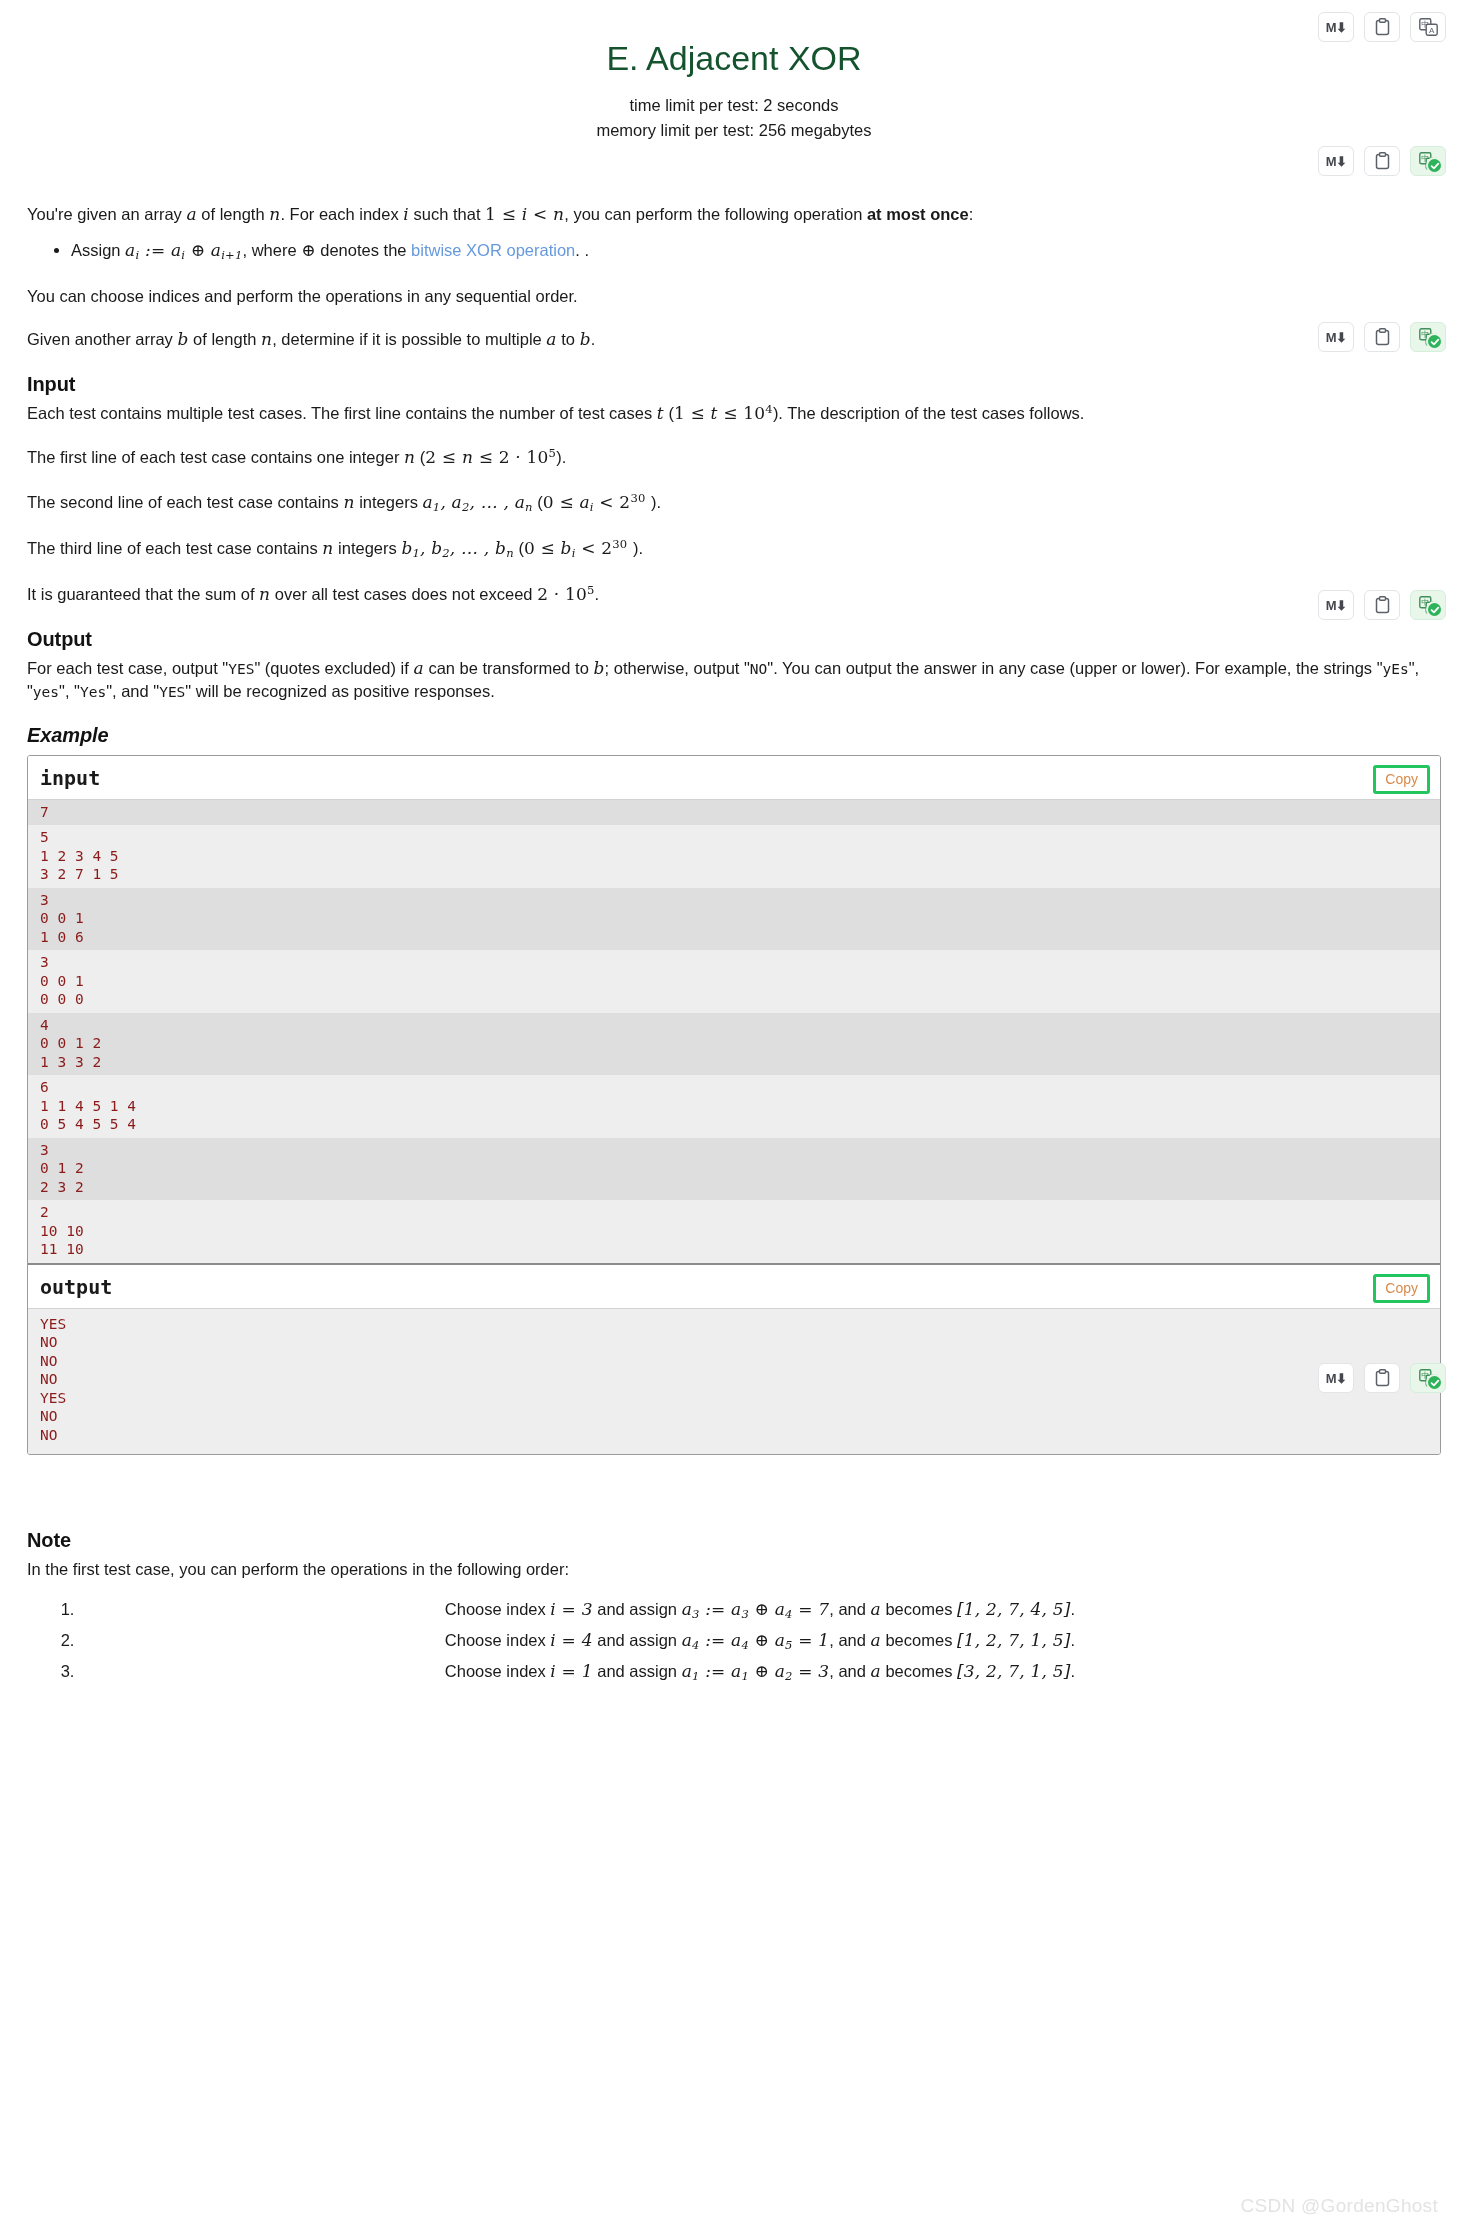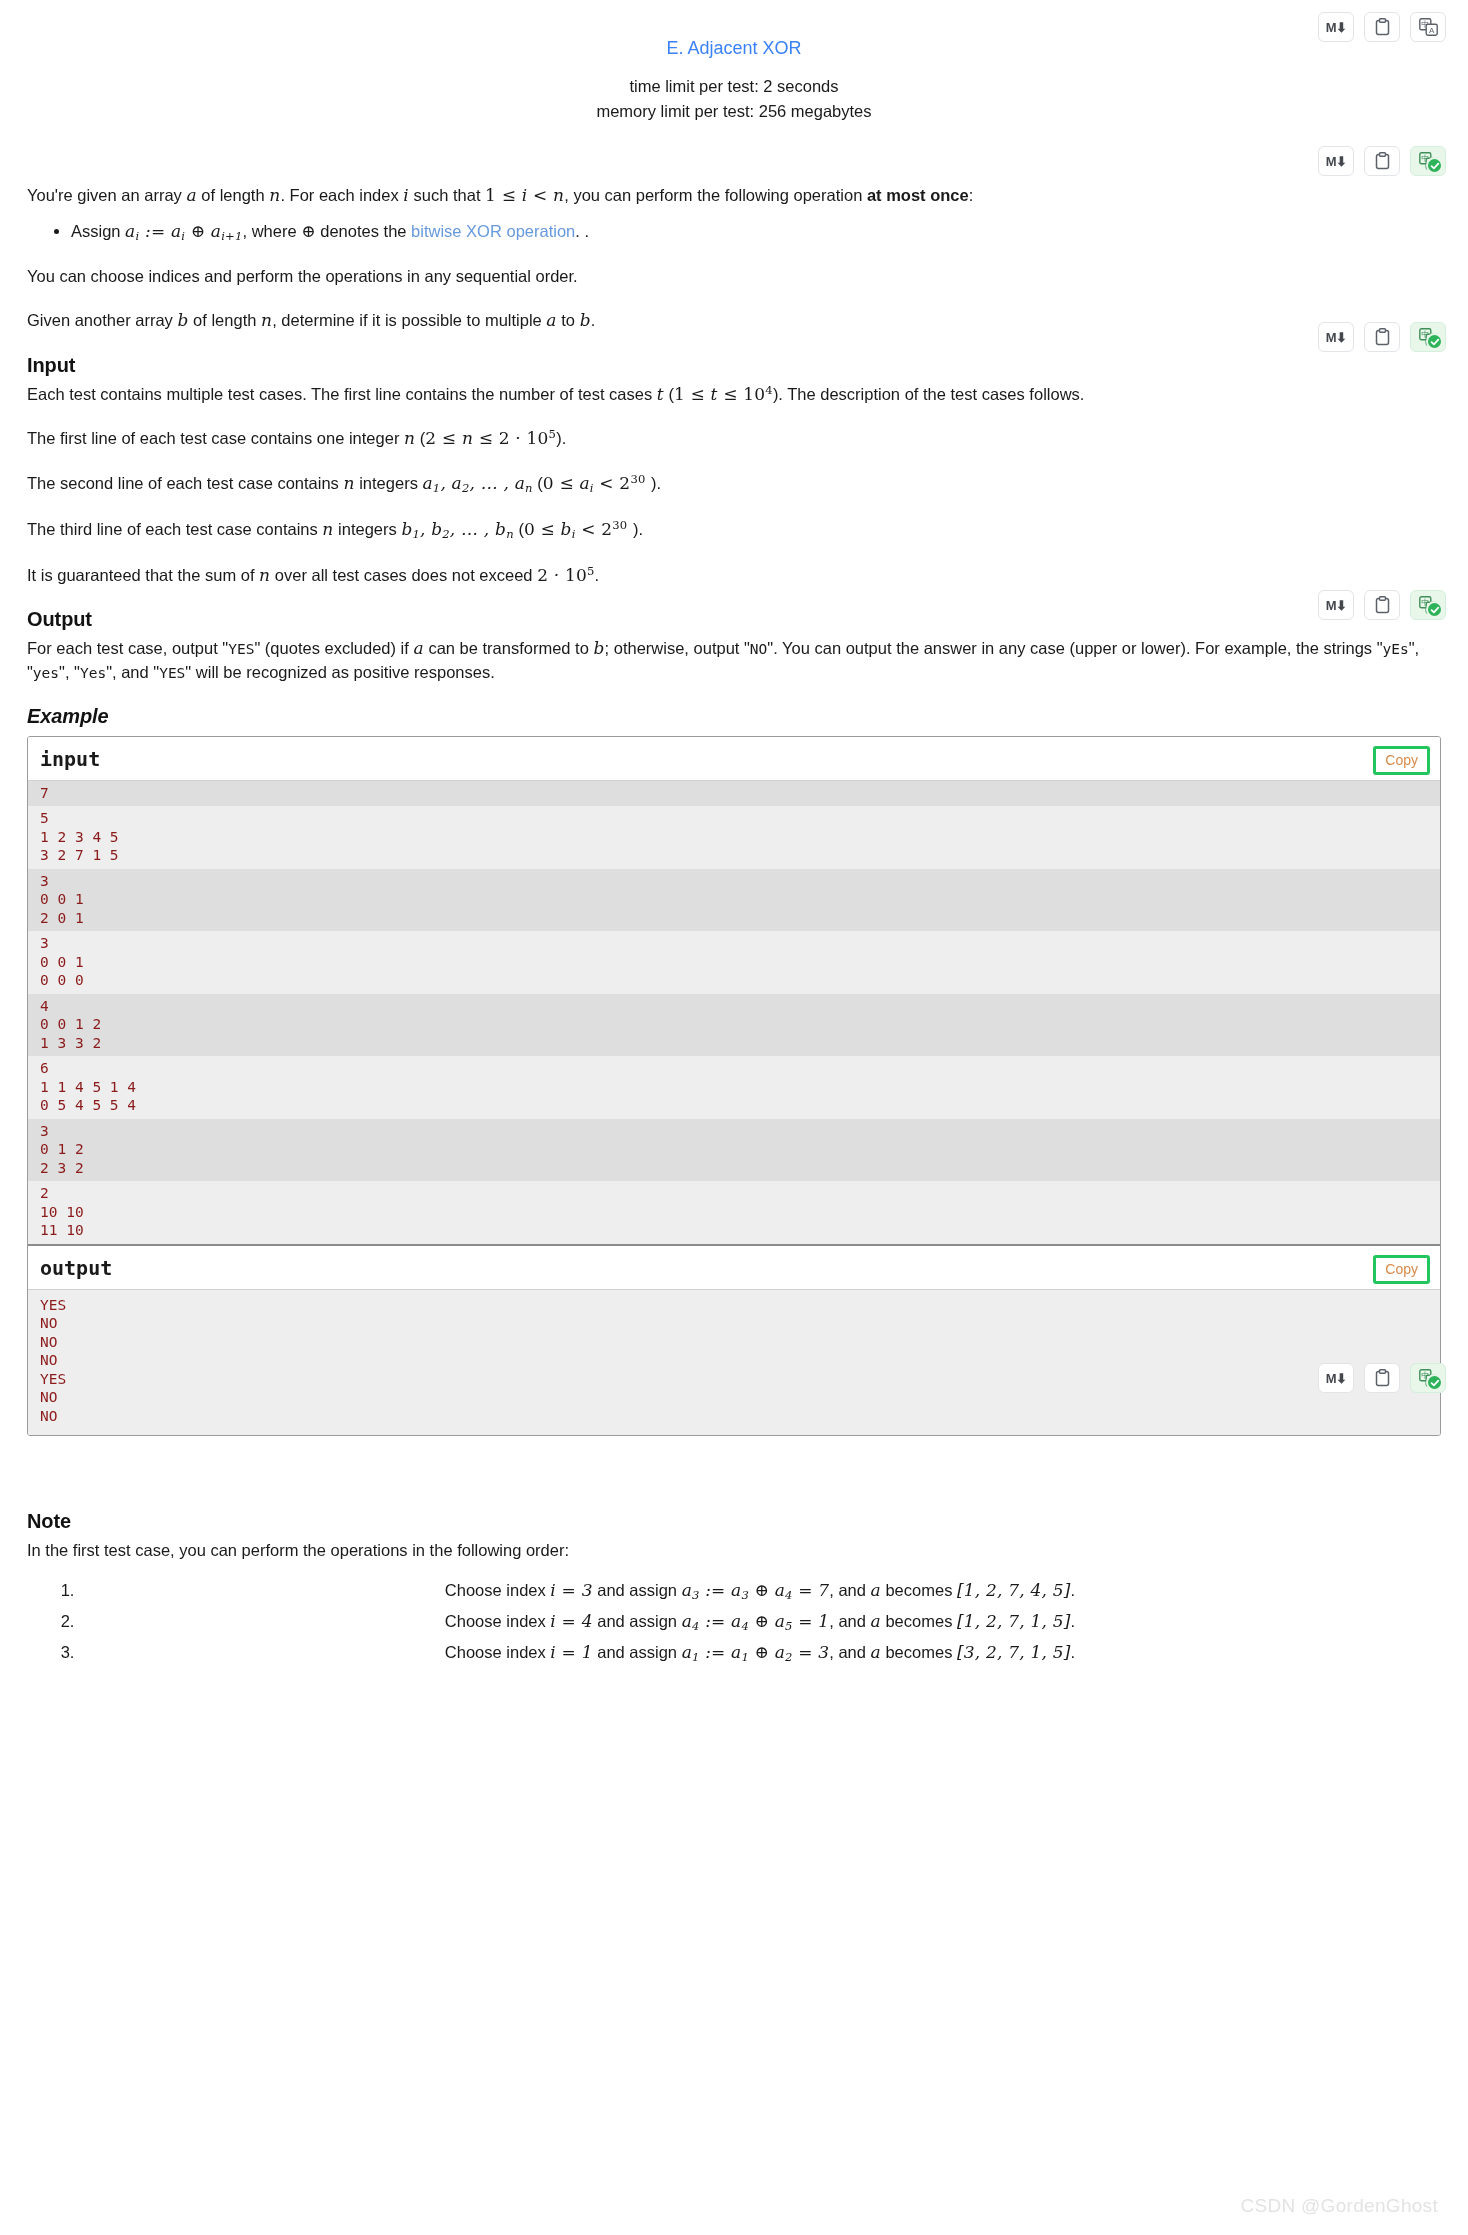--- a/index.html
+++ b/index.html
@@ -68,23 +68,23 @@
     box-sizing: border-box;
     display: flex;
     align-items: center;
     justify-content: center;
   }
   .check-badge svg { display: block; }
 
   
   .title {
     text-align: center;
-    font-size: 18px;
+    font-size: 34px;
     font-weight: normal;
-    color: #3b82f6;
+    color: #14532d;
     margin: 0;
     padding-top: 38px;
     line-height: 1.2;
   }
   .limits {
     text-align: center;
     font-size: 16.5px;
     line-height: 25px;
     color: #1a1a1a;
     margin-top: 14px;
@@ -350,21 +350,21 @@
           <div>7</div>
         </div>
         <div class="grp even">
           <div>5</div>
           <div>1 2 3 4 5</div>
           <div>3 2 7 1 5</div>
         </div>
         <div class="grp odd">
           <div>3</div>
           <div>0 0 1</div>
-          <div>2 0 1</div>
+          <div>1 0 6</div>
         </div>
         <div class="grp even">
           <div>3</div>
           <div>0 0 1</div>
           <div>0 0 0</div>
         </div>
         <div class="grp odd">
           <div>4</div>
           <div>0 0 1 2</div>
           <div>1 3 3 2</div>

